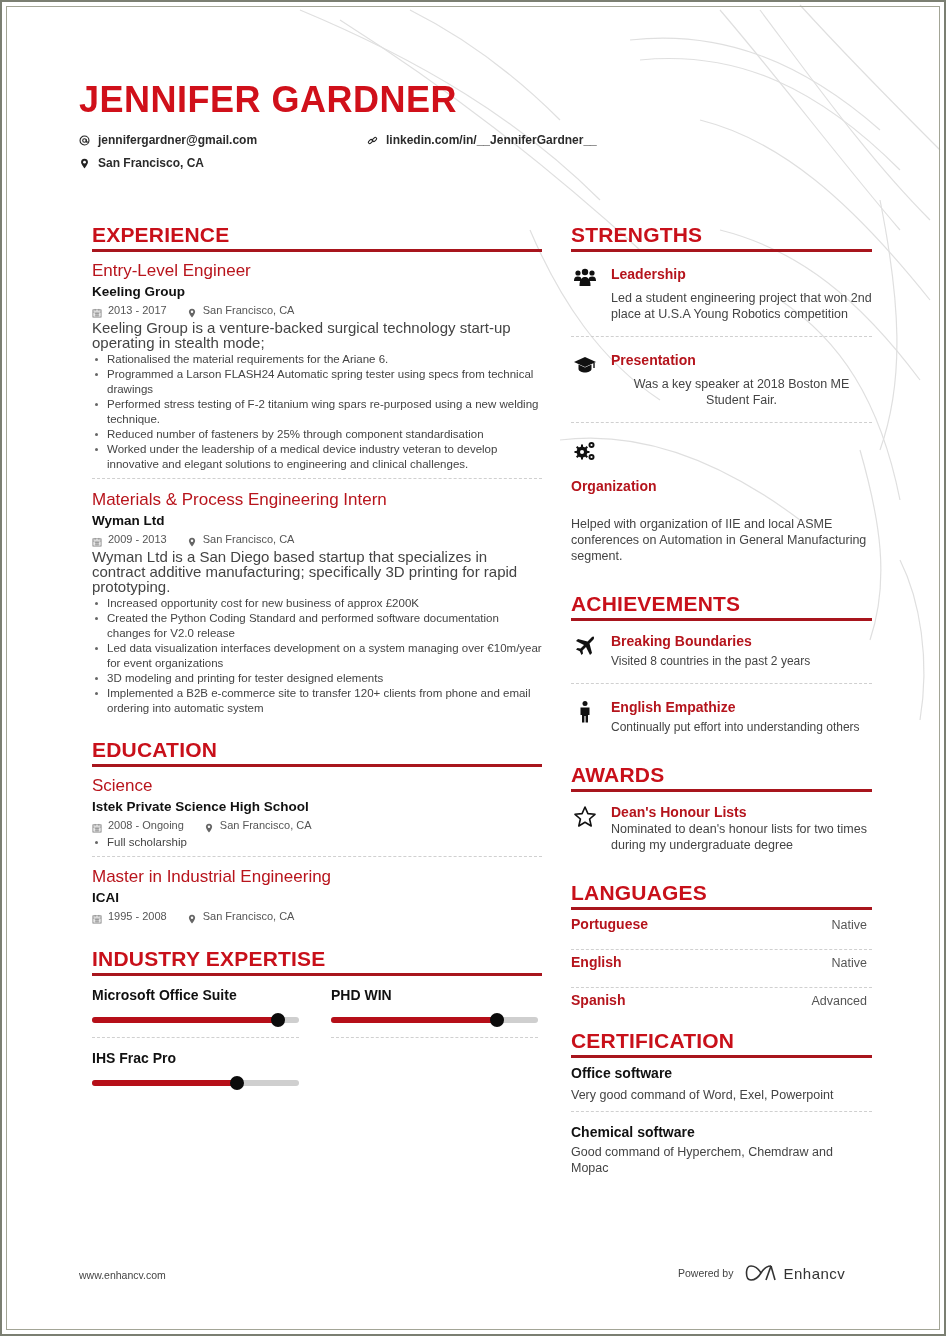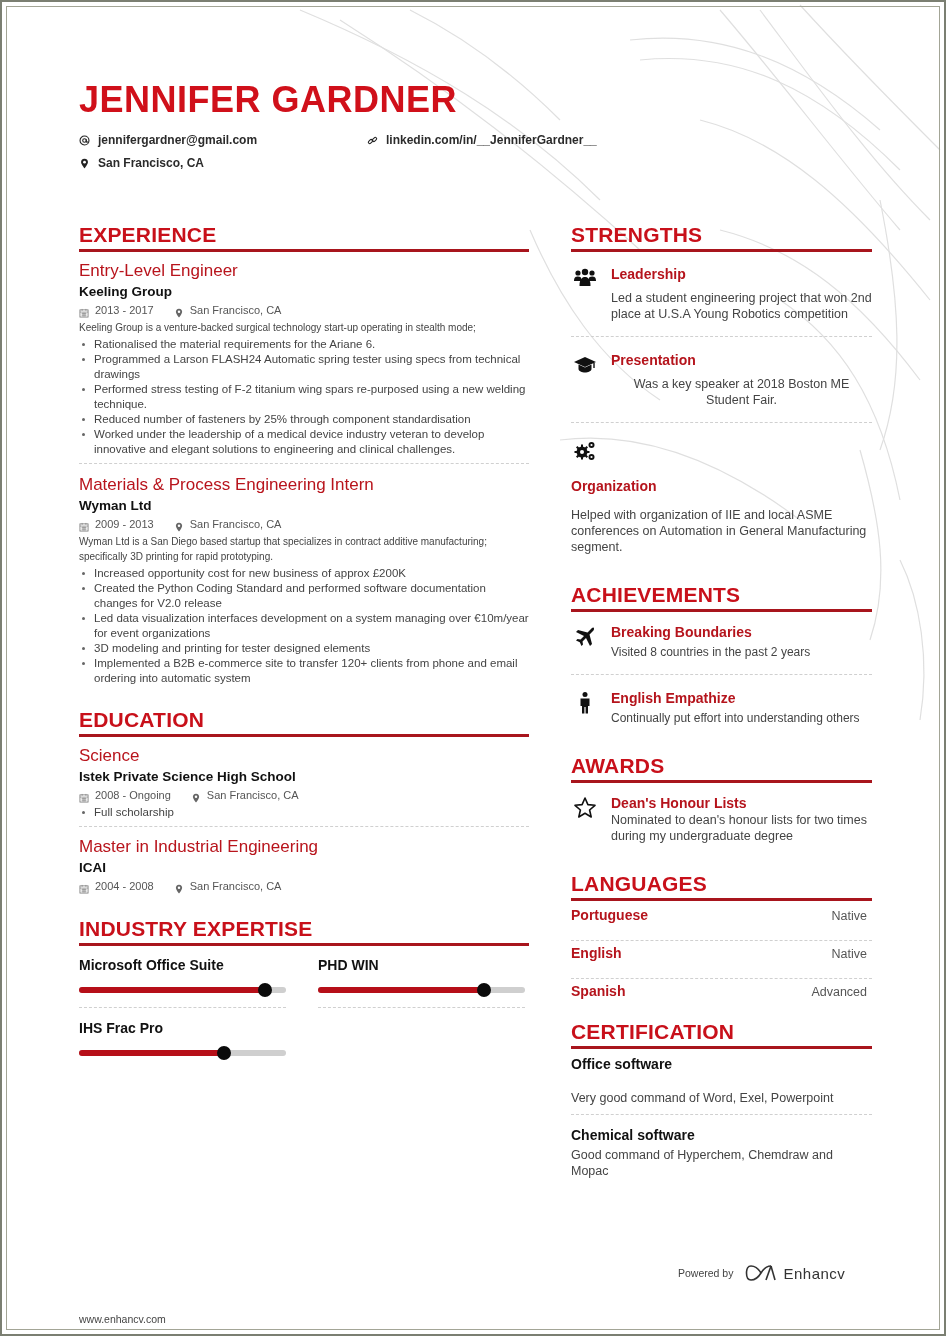--- a/index.html
+++ b/index.html
@@ -6,31 +6,31 @@
   html, body { width: 946px; height: 1336px; background: #ffffff; }
   body { font-family: "Liberation Sans", "DejaVu Sans", sans-serif; color: #222; position: relative; overflow: hidden; }
   .frame { position: absolute; left: 0; top: 0; width: 946px; height: 1336px; border: 2px solid #7b7f72; }
   .frame-inner { position: absolute; left: 4px; top: 4px; right: 4px; bottom: 4px; border: 1px solid #a3a596; }
   .bg-sketch { position: absolute; left: 0; top: 0; width: 946px; height: 1336px; pointer-events: none; }
 
   .name { position: absolute; left: 79px; top: 80px; font-size: 36px; font-weight: 900; letter-spacing: 0.5px; color: #d0101a; font-family: "Liberation Sans", sans-serif; line-height: 40px; }
   .contact { position: absolute; font-size: 12px; font-weight: bold; color: #2b2b2b; display: flex; align-items: center; gap: 8px; }
   .contact svg { width: 11px; height: 11px; }
 
-  .col-left { position: absolute; left: 79px; top: 222px; width: 450px; }
+  .col-left { position: absolute; left: 92px; top: 222px; width: 450px; }
   .col-right { position: absolute; left: 571px; top: 222px; width: 301px; }
 
   .sec-title { font-size: 21px; font-weight: 900; color: #c8101a; letter-spacing: 0.2px; line-height: 26px; padding-bottom: 1px; border-bottom: 3px solid #a8151d; margin-bottom: 8px; }
 
   .job-title { font-size: 17px; color: #b8141c; line-height: 22px; }
   .company { font-size: 13.5px; font-weight: bold; color: #111; line-height: 19px; }
   .meta { display: flex; gap: 20px; font-size: 11px; color: #555; line-height: 16px; margin-top: 1px; }
   .meta span.item { display: flex; align-items: flex-end; gap: 6px; }
   .meta svg { width: 10px; height: 10px; }
-  .desc { font-size: 10px; color: #444; line-height: 15px; margin-top: 2px; }
+  .desc { font-size: 15px; color: #444; line-height: 15px; margin-top: 2px; }
   ul.bullets { list-style: none; margin-top: 2px; }
   ul.bullets li { position: relative; padding-left: 15px; font-size: 11.5px; color: #444; line-height: 15px; }
   ul.bullets li::before { content: ""; position: absolute; left: 3px; top: 6px; width: 3px; height: 3px; border-radius: 50%; background: #666; }
   .dash { border-bottom: 1px dashed #d0d0d0; }
 
   .skill-grid { display: grid; grid-template-columns: 207px 207px; column-gap: 32px; }
   .skill { padding-top: 2px; }
   .skill-name { font-size: 14px; font-weight: bold; color: #111; line-height: 18px; }
   .track { position: relative; height: 6px; border-radius: 3px; background: #cfcfcf; margin-top: 13px; }
   .track .fill { position: absolute; left: 0; top: 0; height: 6px; border-radius: 3px; background: #b60f18; }
@@ -42,21 +42,21 @@
   .feat-title { font-size: 14px; font-weight: bold; color: #b5141c; line-height: 18px; }
   .feat-desc { font-size: 12.5px; color: #444; line-height: 16px; }
 
   .lang { display: flex; justify-content: space-between; align-items: baseline; height: 38px; padding-top: 4px; }
   .lang-name { font-size: 14px; font-weight: bold; color: #b5141c; }
   .lang-level { font-size: 12.5px; color: #555; padding-right: 5px; }
 
   .cert-title { font-size: 14px; font-weight: bold; color: #111; line-height: 20px; }
   .cert-desc { font-size: 12.5px; color: #444; line-height: 16px; }
 
-  .footer-left { position: absolute; left: 79px; top: 1313px; font-size: 10.5px; color: #444; }
+  .footer-left { position: absolute; left: 79px; top: 1269px; font-size: 10.5px; color: #444; }
   .footer-right { position: absolute; left: 678px; top: 1264px; display: flex; align-items: center; gap: 12px; }
   .footer-right .pb { font-size: 10.5px; color: #444; }
   .footer-right .brand { font-size: 15px; color: #333; letter-spacing: 0.5px; }
   .footer-right svg { width: 32px; height: 18px; }
 </style>
 </head>
 <body>
 
 <svg class="bg-sketch" viewBox="0 0 946 1336">
   <g fill="none" stroke="#dcdcdc" stroke-width="1.2" opacity="0.9">
@@ -202,21 +202,21 @@
 
     <div style="padding-top:9px;">
       <div class="job-title">Master in Industrial Engineering</div>
       <div class="company">ICAI</div>
       <div class="meta">
         <span class="item">
             <svg viewBox="0 0 16 16">
               <rect x="1.5" y="3" width="13" height="11.5" fill="none" stroke="#777" stroke-width="1.3"></rect>
               <path d="M1.5 6.5 H14.5 M5 1.5 V4.5 M11 1.5 V4.5 M4 9 H12 M4 11.5 H12 M6.5 7 V14 M9.5 7 V14" stroke="#777" stroke-width="1"></path>
             </svg>
-            <span>2004 - 2008</span>
+            <span>1995 - 2008</span>
           </span>
         <span class="item">
             <svg viewBox="0 0 16 16">
               <path d="M8 1 C4.5 1 3 3.5 3 5.8 C3 9 8 15 8 15 C8 15 13 9 13 5.8 C13 3.5 11.5 1 8 1 Z" fill="#666"></path>
               <circle cx="8" cy="6" r="2" fill="#fff"></circle>
             </svg>
             <span>San Francisco, CA</span>
           </span>
       </div>
     </div>
@@ -298,21 +298,21 @@
               <circle cx="18.5" cy="6" r="3"></circle>
               <circle cx="18.5" cy="18" r="3"></circle>
             </g>
             <circle cx="9" cy="13" r="2" fill="#fff"></circle>
             <circle cx="18.5" cy="6" r="1.1" fill="#fff"></circle>
             <circle cx="18.5" cy="18" r="1.1" fill="#fff"></circle>
           </svg>
         </div>
       <div>
         <div class="feat-title">Organization</div>
-        <div class="feat-desc" style="margin-top:12px;">Helped with organization of IIE and local ASME conferences on Automation in General Manufacturing segment.</div>
+        <div class="feat-desc" style="margin-top:21px;">Helped with organization of IIE and local ASME conferences on Automation in General Manufacturing segment.</div>
       </div>
     </div>
   </section>
 
   <section style="margin-top:27px;">
     <div class="sec-title">ACHIEVEMENTS</div>
 
     <div class="feat dash" style="padding-top:3px; padding-bottom:14px;">
       <div class="ico">
           <svg viewBox="0 0 24 24">
@@ -367,21 +367,21 @@
     <div class="lang">
       <span class="lang-name">Spanish</span>
       <span class="lang-level">Advanced</span>
     </div>
   </section>
 
   <section style="margin-top:2px;">
     <div class="sec-title" style="margin-bottom:5px;">CERTIFICATION</div>
     <div class="dash" style="padding-bottom:8px;">
       <div class="cert-title">Office software</div>
-      <div class="cert-desc" style="margin-top:16px;">Very good command of Word, Exel, Powerpoint</div>
+      <div class="cert-desc" style="margin-top:4px;">Very good command of Word, Exel, Powerpoint</div>
     </div>
     <div style="padding-top:10px;">
       <div class="cert-title">Chemical software</div>
       <div class="cert-desc" style="margin-top:2px;">Good command of Hyperchem, Chemdraw and Mopac</div>
     </div>
   </section>
 </div>
 
 <div class="footer-left">www.enhancv.com</div>
 <div class="footer-right">

